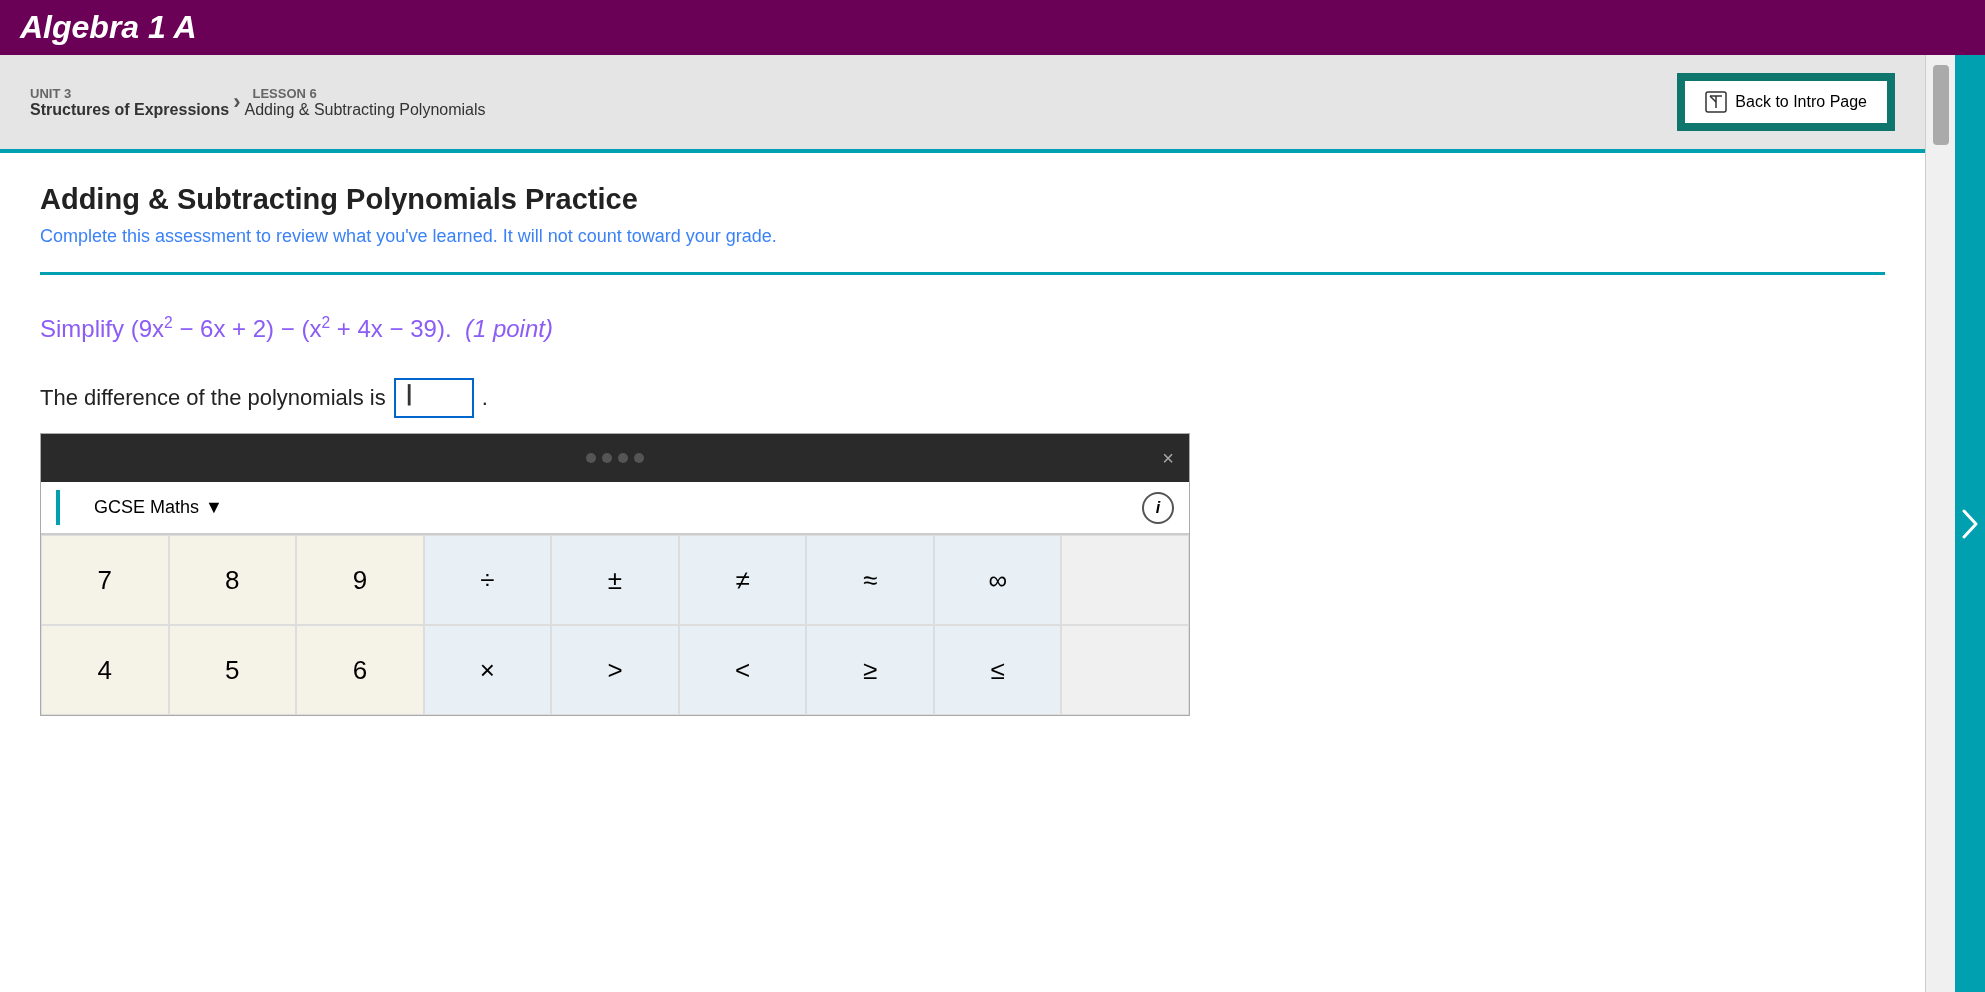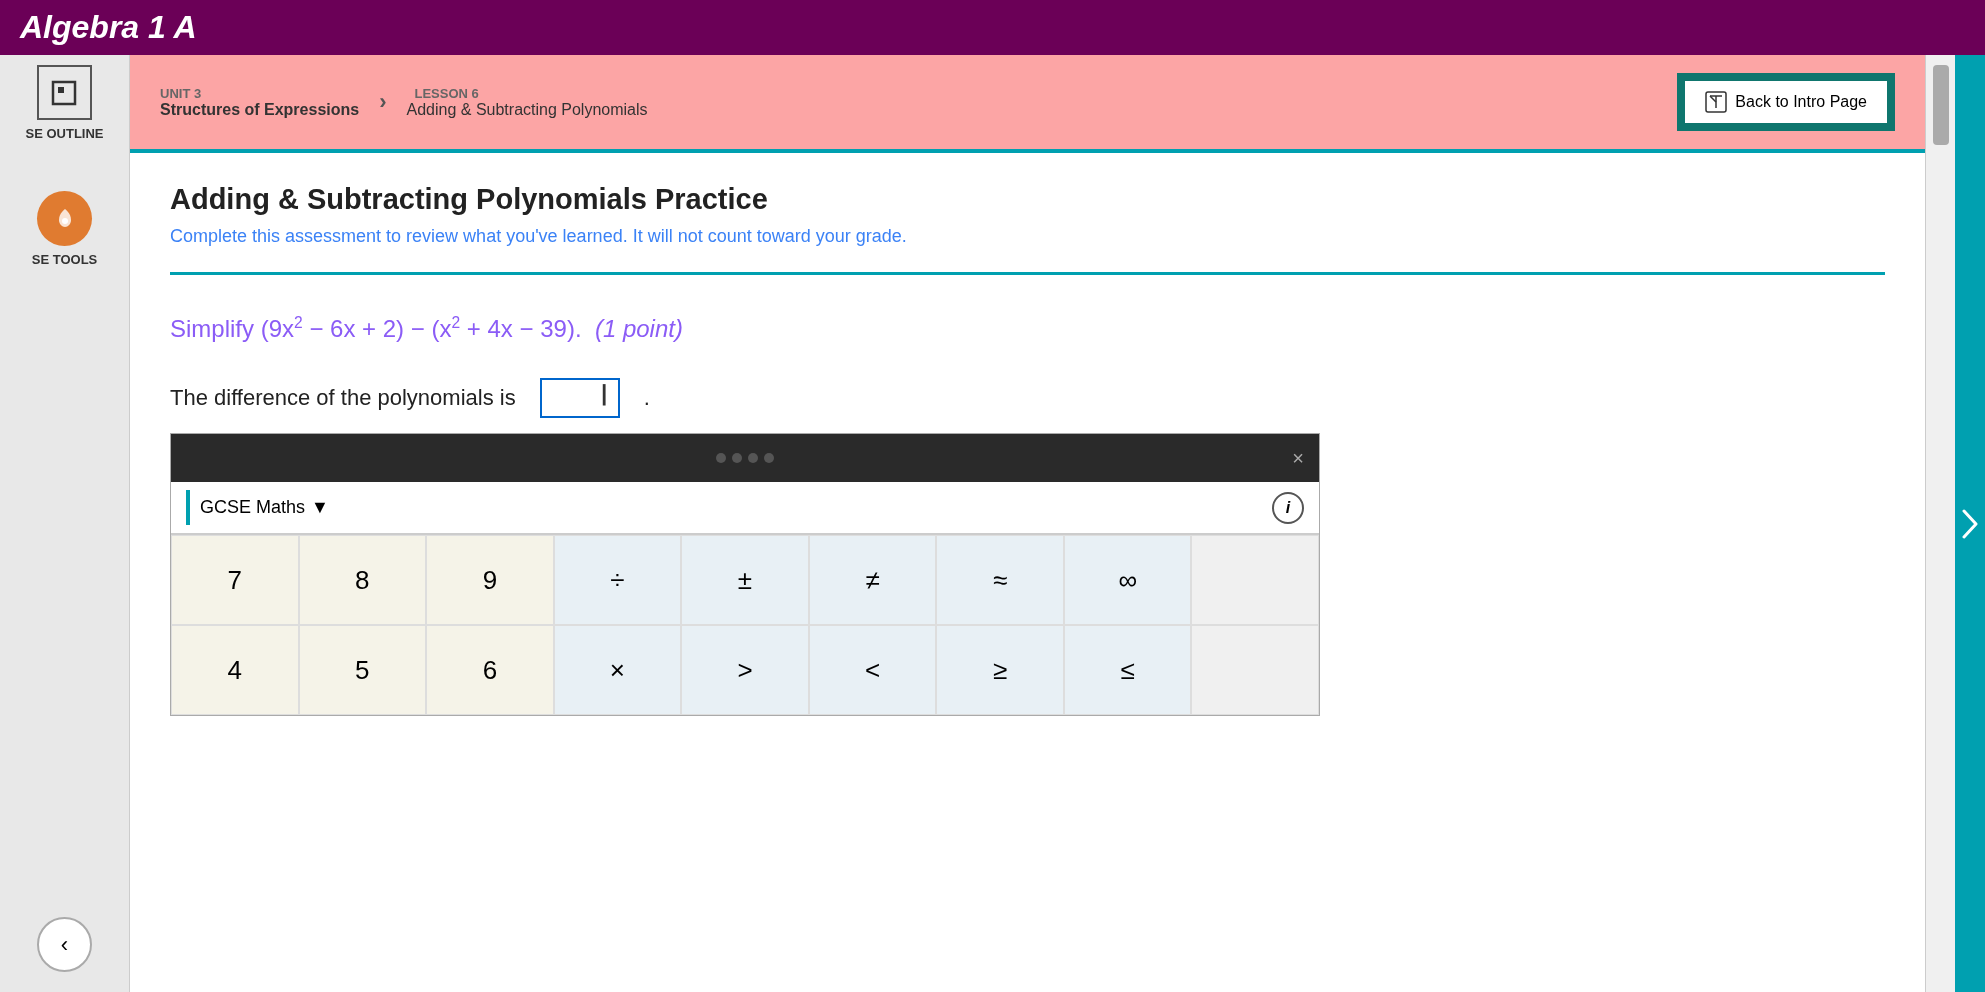--- a/index.html
+++ b/index.html
@@ -105,22 +105,22 @@
       flex-direction: column;
       background: white;
     }
 
     
     .nav-bar {
       display: flex;
       align-items: center;
       padding: 18px 30px;
       border-bottom: 4px solid #00a0b0;
-      gap: 20px;
-      background: #fca5a5;
+      gap: 4px;
+      background: #e5e5e5;
     }
 
     .nav-unit {
       display: flex;
       flex-direction: column;
     }
 
     .nav-unit-label {
       font-size: 13px;
       color: #666;
@@ -204,22 +204,21 @@
       margin-bottom: 30px;
       line-height: 1.6;
     }
 
     .answer-line {
       font-size: 22px;
       color: #222;
       margin-bottom: 15px;
       display: flex;
       align-items: center;
-      gap: 24px;
-      text-align: right;
+      gap: 8px;
     }
 
     .answer-input-box {
       display: inline-block;
       border: 2px solid #0066cc;
       min-width: 80px;
       height: 40px;
       padding: 4px 8px;
       font-size: 18px;
       vertical-align: middle;
@@ -285,20 +284,21 @@
     }
 
     .keyboard-subject-select {
       display: flex;
       align-items: center;
       gap: 6px;
       font-size: 18px;
       cursor: pointer;
       border: none;
       background: none;
+      margin-left: 24px;
     }
 
     .keyboard-info {
       margin-left: auto;
       width: 32px;
       height: 32px;
       border: 2px solid #555;
       border-radius: 50%;
       display: flex;
       align-items: center;
@@ -365,45 +365,20 @@
   </style>
 </head>
 <body>
 
 <div class="title-bar">
   <span>Algebra 1 A</span>
 </div>
 
 <div class="main-layout">
 
-  <div class="sidebar">
-    <div class="sidebar-item">
-      <div class="sidebar-icon-outline">
-        <svg width="30" height="30" viewBox="0 0 30 30" fill="none">
-          <rect x="4" y="4" width="22" height="22" stroke="#333" stroke-width="2.5" fill="none"></rect>
-          <rect x="9" y="9" width="6" height="6" fill="#333"></rect>
-        </svg>
-      </div>
-      <span class="sidebar-label">SE OUTLINE</span>
-    </div>
-
-    <div class="sidebar-item" style="margin-top:30px;">
-      <div class="sidebar-icon-tools">
-        <svg width="28" height="28" viewBox="0 0 28 28" fill="none">
-          <path d="M14 4 C14 4 8 8 8 15 C8 19 11 22 14 22 C17 22 20 19 20 15 C20 8 14 4 14 4Z" fill="white" opacity="0.8"></path>
-          <circle cx="14" cy="16" r="3" fill="white"></circle>
-        </svg>
-      </div>
-      <span class="sidebar-label">SE TOOLS</span>
-    </div>
-
-    <div class="collapse-btn">
-      <span>‹</span>
-    </div>
-  </div>
 
   <div class="content-area">
 
     <div class="nav-bar">
       <div class="nav-unit">
         <span class="nav-unit-label">UNIT 3</span>
         <span class="nav-unit-title">Structures of Expressions</span>
       </div>
       <span class="nav-chevron">›</span>
       <div class="nav-lesson">

